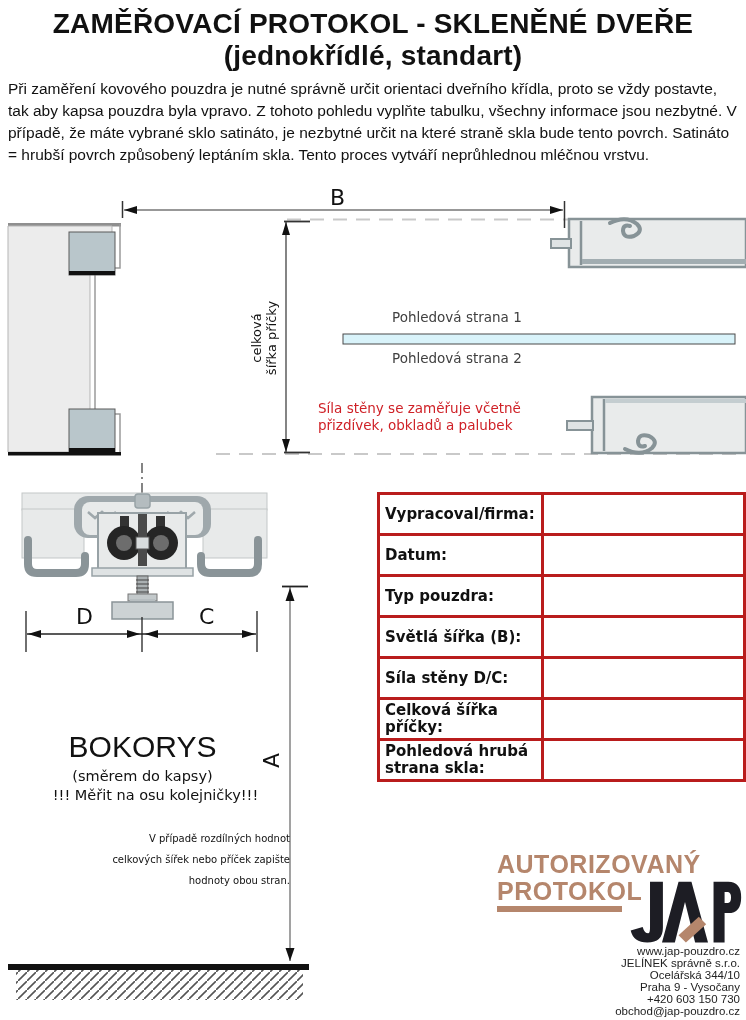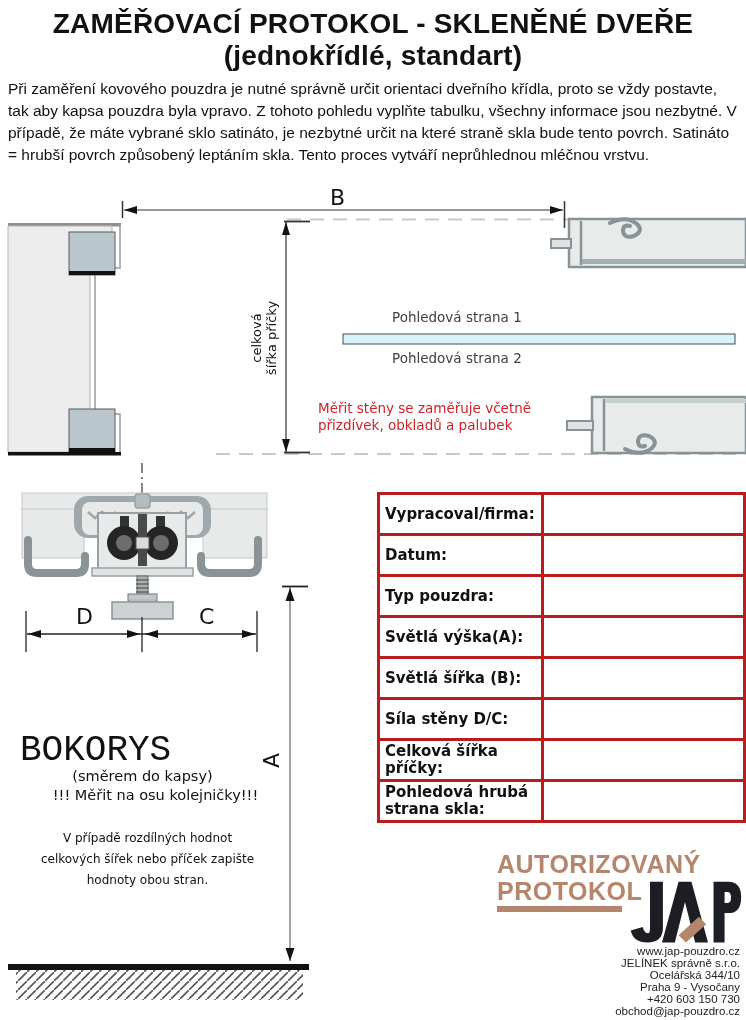--- a/index.html
+++ b/index.html
@@ -10,28 +10,28 @@
 
   .title-wrap{position:absolute;left:0;top:8px;width:746px;text-align:center;z-index:2;}
   .title-line{font-size:28px;font-weight:800;letter-spacing:0.2px;line-height:32px;}
   .intro{position:absolute;left:8px;top:78px;width:733px;font-size:15.5px;line-height:22px;z-index:2;}
 
   .dim-big{font-family:"DejaVu Sans",sans-serif;font-size:22px;color:#111;}
   .diagram-note{font-family:"DejaVu Sans",sans-serif;font-size:13.5px;color:#404040;}
   .rot{transform:rotate(-90deg);transform-origin:center center;}
   .red-note{font-family:"DejaVu Sans",sans-serif;font-size:13.5px;line-height:17px;color:#cf2127;}
 
-  .bok-title{position:absolute;left:20px;top:730px;width:245px;
-             font-family:Liberation Mono, monospace;font-size:36px;z-index:2;}
+  .bok-title{position:absolute;left:20px;top:730px;width:245px;text-align:center;
+             font-family:Liberation Sans, sans-serif;font-size:30px;z-index:2;}
   .bok-sub{position:absolute;left:20px;top:768px;width:245px;text-align:center;
            font-family:"DejaVu Sans",sans-serif;font-size:14.5px;z-index:2;}
   .bok-warn{position:absolute;left:23px;top:787px;width:265px;text-align:center;
             font-family:"DejaVu Sans",sans-serif;font-size:14.5px;z-index:2;}
-  .bok-note{position:absolute;left:5px;top:828px;width:285px;text-align:center;
-            font-family:"DejaVu Sans",sans-serif;font-size:12px;line-height:21px;z-index:2;}
+  .bok-note{position:absolute;left:5px;top:828px;width:285px;text-align:right;
+            font-family:"DejaVu Sans",sans-serif;font-size:10px;line-height:21px;z-index:2;}
 
   table.form{position:absolute;left:377px;top:492px;z-index:2;border-collapse:collapse;
              background:#fff;border:3px solid #000;}
   table.form td{border:3px solid #b91c1c;height:38px;padding:0 4px 0 5px;
                 font-family:"DejaVu Sans",sans-serif;font-size:15px;font-weight:bold;
                 vertical-align:middle;line-height:17px;}
   td.cell-label{width:152px;}
   td.cell-value{width:192px;}
 
   .logo-auth1{position:absolute;left:497px;top:850px;font-size:25px;font-weight:bold;
@@ -178,21 +178,21 @@
   <div class="lbl rot" style="left:209px;top:323px;width:110px;text-align:center;
        font-family:'DejaVu Sans',sans-serif;font-size:13px;line-height:15px;">
     <div>celková</div>
     <div>šířka příčky</div>
   </div>
 
   <div class="lbl diagram-note" style="left:392px;top:309px;">Pohledová strana 1</div>
   <div class="lbl diagram-note" style="left:392px;top:350px;">Pohledová strana 2</div>
 
   <div class="lbl red-note" style="left:318px;top:400px;">
-    <div>Měřit stěny se zaměřuje včetně</div>
+    <div>Síla stěny se zaměřuje včetně</div>
     <div>přizdívek, obkladů a palubek</div>
   </div>
 
   <div class="lbl dim-big" style="left:76px;top:604px;">D</div>
   <div class="lbl dim-big" style="left:199px;top:604px;">C</div>
   <div class="lbl dim-big rot" style="left:264px;top:748px;">A</div>
 
   <div class="bok-title">BOKORYS</div>
   <div class="bok-sub">(směrem do kapsy)</div>
   <div class="bok-warn">!!! Měřit na osu kolejničky!!!</div>
@@ -210,24 +210,20 @@
         </tr>
     <tr>
       <td class="cell-label">Datum:</td>
       <td class="cell-value"></td>
         </tr>
     <tr>
       <td class="cell-label">Typ pouzdra:</td>
       <td class="cell-value"></td>
         </tr>
     <tr>
-      <td class="cell-label">Světlá výška(A):</td>
-      <td class="cell-value"></td>
-        </tr>
-    <tr>
       <td class="cell-label">Světlá šířka (B):</td>
       <td class="cell-value"></td>
         </tr>
     <tr>
       <td class="cell-label">Síla stěny D/C:</td>
       <td class="cell-value"></td>
         </tr>
     <tr>
       <td class="cell-label">Celková šířka příčky:</td>
       <td class="cell-value"></td>

